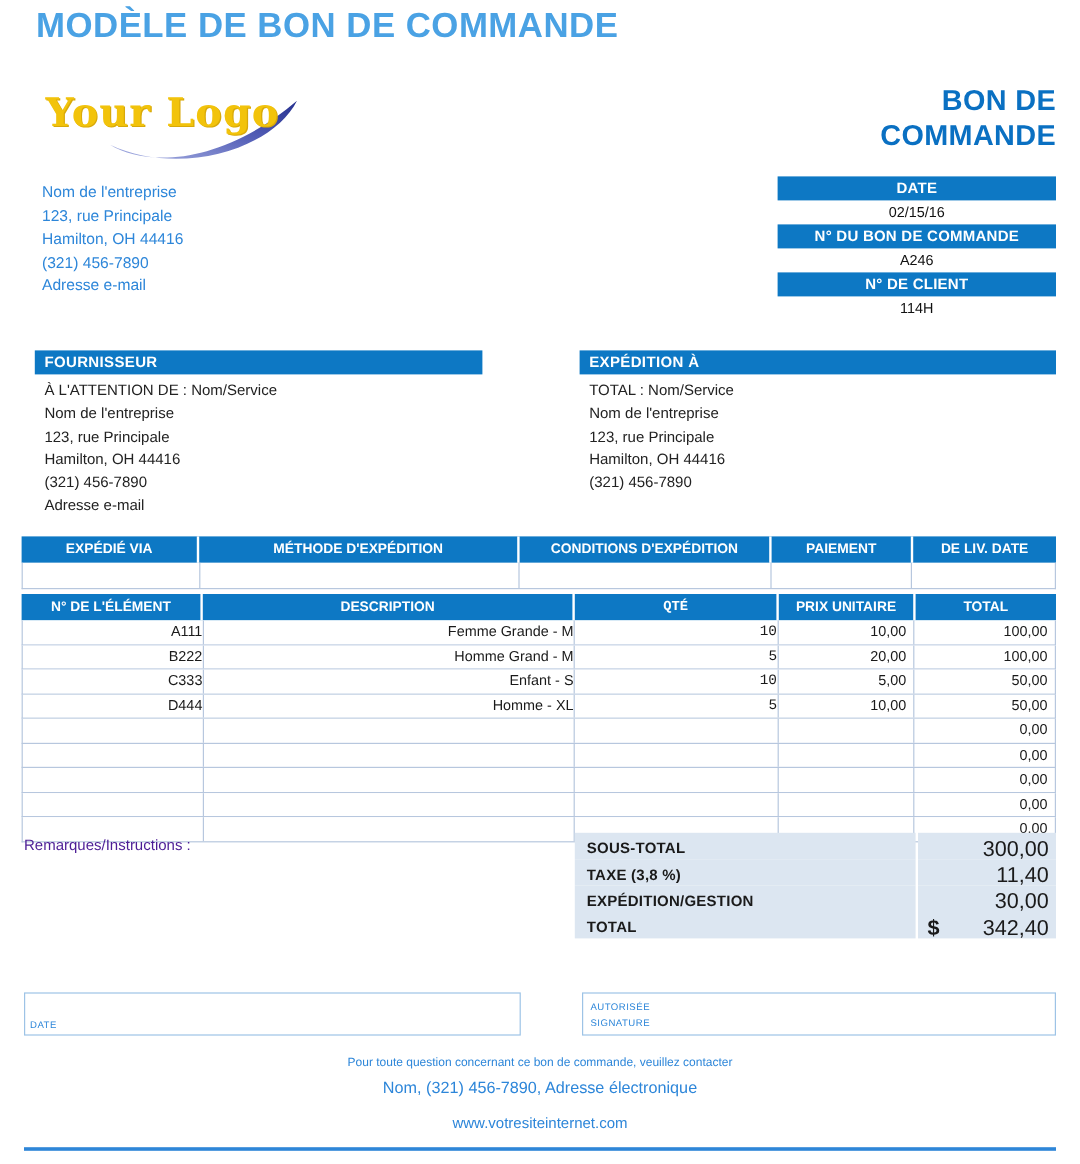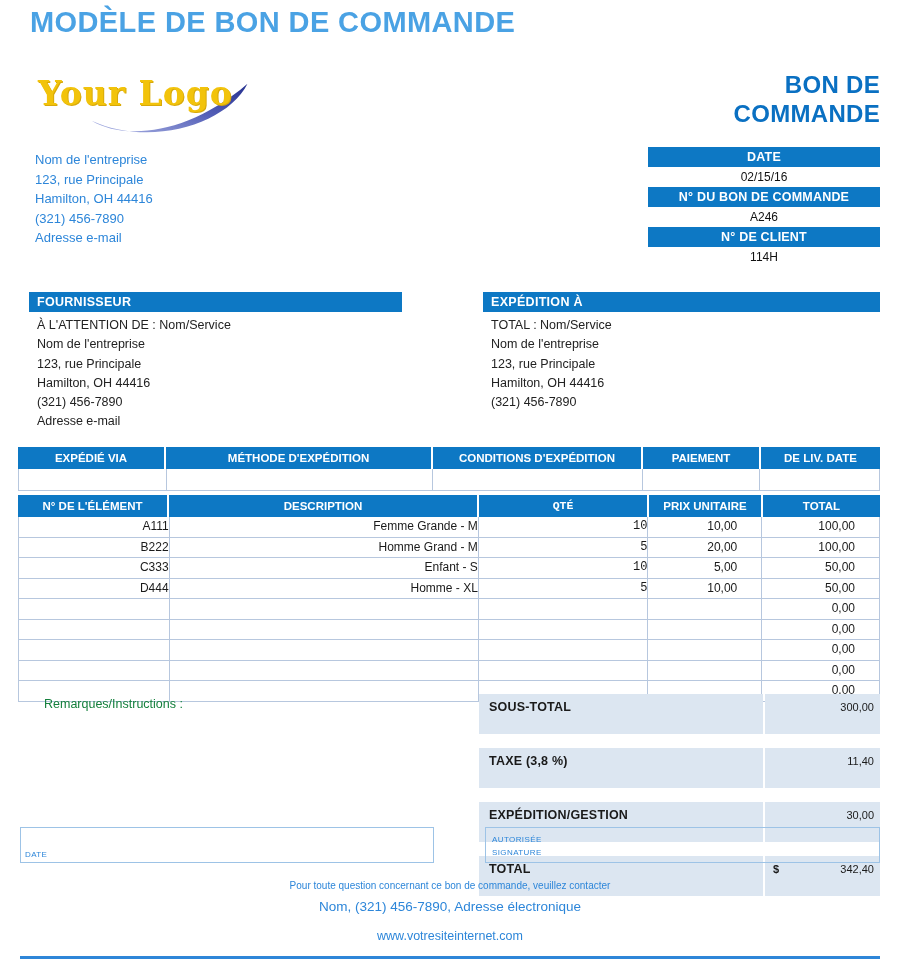--- a/index.html
+++ b/index.html
@@ -54,30 +54,30 @@
   .ship-tbl .tbl-row{height:21px;}
   .ship-tbl .bc{line-height:20px;}
 
   .item-tbl{top:495px;}
   .item-tbl .w1{width:151px;} .item-tbl .w2{width:310px;} .item-tbl .w3{width:170px;font-family:Liberation Mono, monospace;}
   .item-tbl .w4{width:114px;} .item-tbl .w5{width:117px;}
   .item-tbl .tbl-row{height:19.5px;}
   .item-tbl .bc{line-height:18.5px;text-align:right;}
   .al{padding-left:5px;text-align:left;}
   .ac{text-align:center;}
-  .ar{padding-right:24px;text-align:right;}
-
-  .remarks{position:absolute;left:20px;top:697px;font-size:12.5px;color:#15803d;margin-left:24px;}
+  .ar{padding-right:6px;text-align:right;}
+
+  .remarks{position:absolute;left:20px;top:697px;font-size:12.5px;color:#4c1d95;}
 
   .totals{position:absolute;left:479px;top:694px;width:401px;}
-  .tot-row{display:flex;height:40px;margin-bottom:14px;}
+  .tot-row{display:flex;height:22px;margin-bottom:0;}
   .tot-label{box-sizing:border-box;width:284px;background:#dce6f1;font-weight:bold;
              font-size:12.5px;line-height:26px;padding-left:10px;letter-spacing:.2px;}
   .tot-value{box-sizing:border-box;width:115px;margin-left:2px;background:#dce6f1;
-             font-size:11px;line-height:26px;display:flex;justify-content:flex-end;
+             font-size:18px;line-height:26px;display:flex;justify-content:flex-end;
              padding:0 6px 0 8px;}
   .tot-value .cur{text-align:left;font-weight:bold;}
   .tot-value .amt{flex:1;text-align:right;}
   .tot-row.grand .amt{font-weight:normal;}
 
   .sig-box{position:absolute;top:827px;height:36px;border:1px solid #9dc3e6;box-sizing:border-box;}
   .sig-date{left:20px;width:414px;}
   .sig-auth{left:485px;width:395px;}
   .sig-lbl{position:absolute;font-size:8px;color:#2d86d9;letter-spacing:.4px;}
   .sig-lbl-date{left:4px;bottom:3px;}

